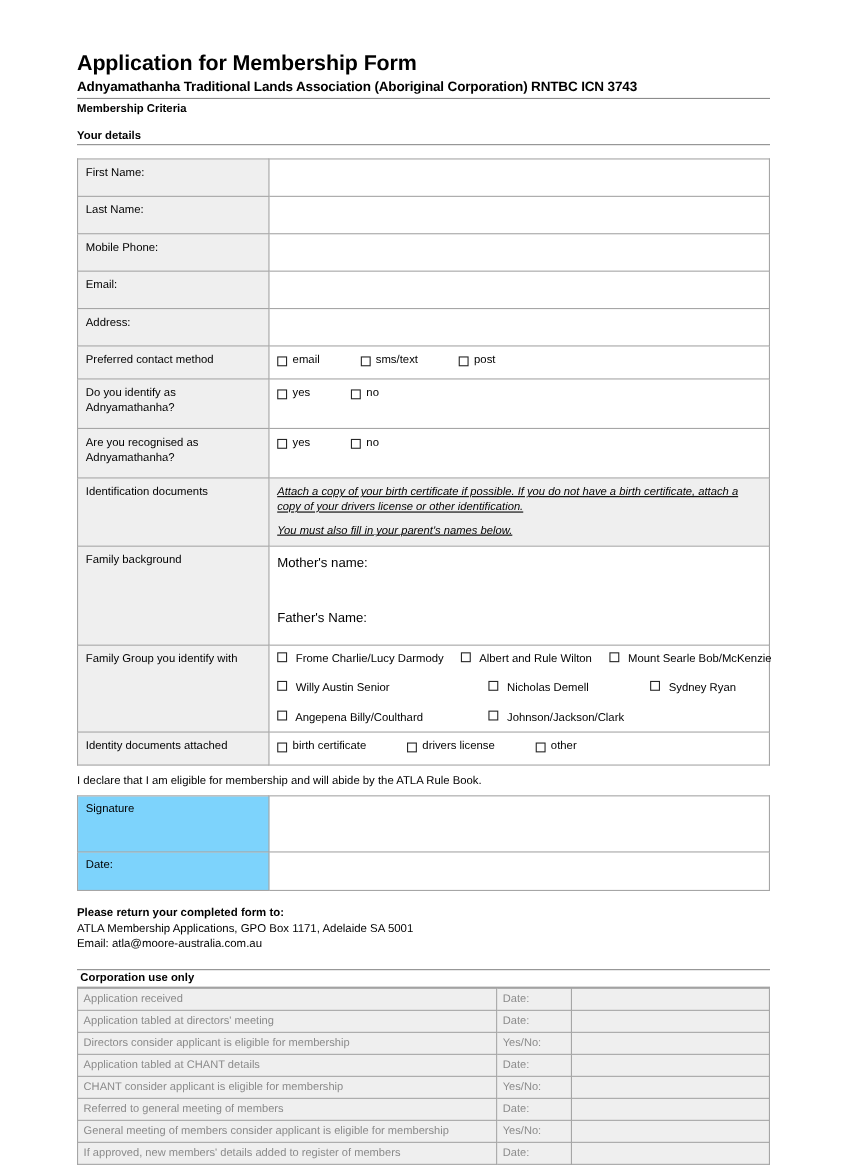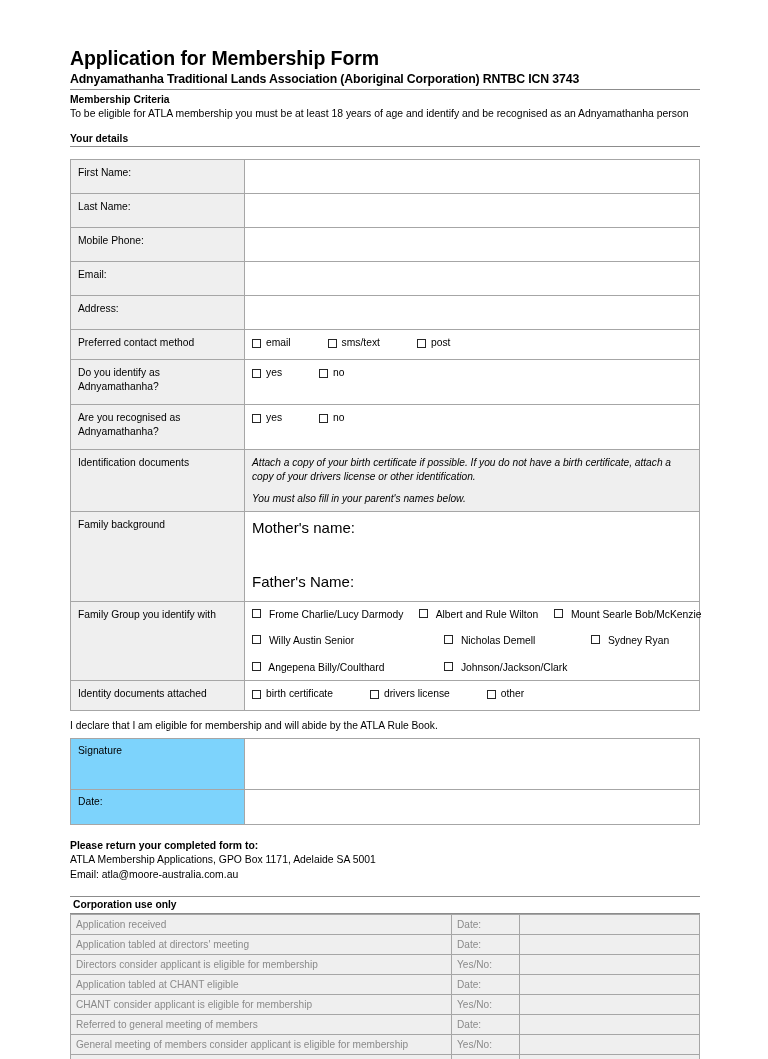--- a/index.html
+++ b/index.html
@@ -90,26 +90,27 @@
     background: #ffffff;
   }
   td.val.shaded {
     background: #efefef;
   }
   .italic-note {
     font-style: italic;
     font-size: 10.2px;
     line-height: 1.38;
     margin: 0;
+    text-decoration: underline;
   }
   .italic-note + .italic-note {
     margin-top: 7px;
   }
   .subfield {
-    font-size: 15px;
+    font-size: 12px;
     margin: 0;
   }
   .subfield.second {
     margin-top: 34px;
   }
 
   
   .cbrow {
     display: flex;
     align-items: baseline;
@@ -206,21 +207,20 @@
 </head>
 <body>
 
 <div class="page">
 
   <h1 class="doc-title">Application for Membership Form</h1>
   <div class="doc-subtitle">Adnyamathanha Traditional Lands Association (Aboriginal Corporation) RNTBC ICN 3743</div>
   <div class="rule"></div>
 
   <div class="crit-head">Membership Criteria</div>
-  <div class="crit-body">To be eligible for ATLA membership you must be at least 18 years of age and identify and be recognised as an Adnyamathanha person</div>
 
   <div class="section-head-wrap">
     <span class="section-head">Your details</span>
   </div>
 
   <table class="form">
     <tbody>
       <tr>
         <td class="lbl">First Name:</td>
         <td class="val" style="height:22px;"></td>
@@ -410,21 +410,21 @@
           <td class="corp-task">Application tabled at directors' meeting</td>
           <td class="corp-kind">Date:</td>
           <td class="corp-blank"></td>
         </tr>
         <tr>
           <td class="corp-task">Directors consider applicant is eligible for membership</td>
           <td class="corp-kind">Yes/No:</td>
           <td class="corp-blank"></td>
         </tr>
         <tr>
-          <td class="corp-task">Application tabled at CHANT eligible</td>
+          <td class="corp-task">Application tabled at CHANT details</td>
           <td class="corp-kind">Date:</td>
           <td class="corp-blank"></td>
         </tr>
         <tr>
           <td class="corp-task">CHANT consider applicant is eligible for membership</td>
           <td class="corp-kind">Yes/No:</td>
           <td class="corp-blank"></td>
         </tr>
         <tr>
           <td class="corp-task">Referred to general meeting of members</td>

